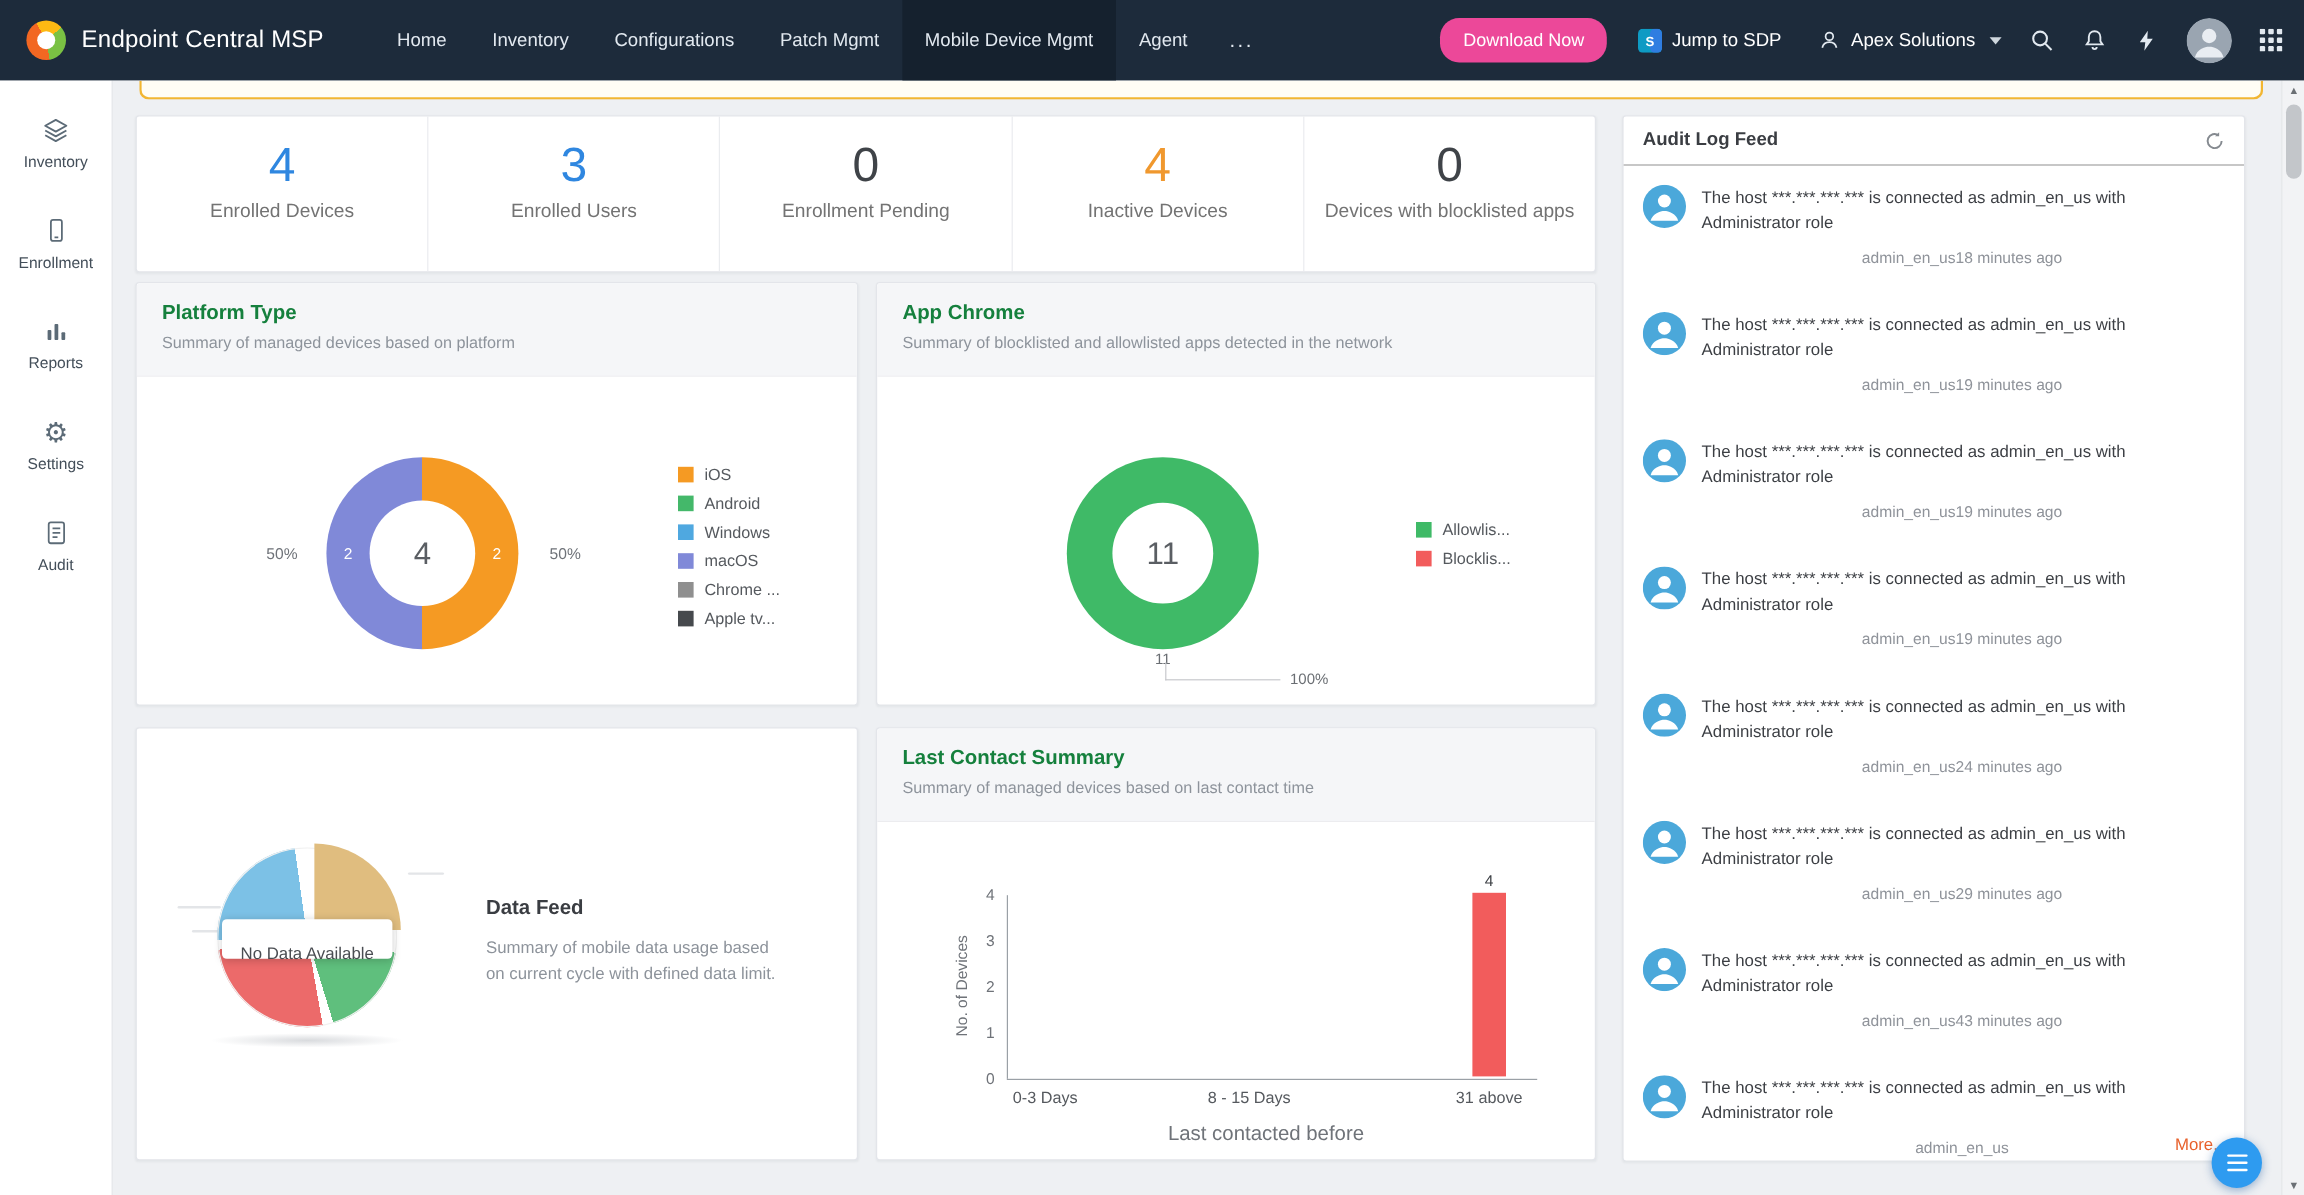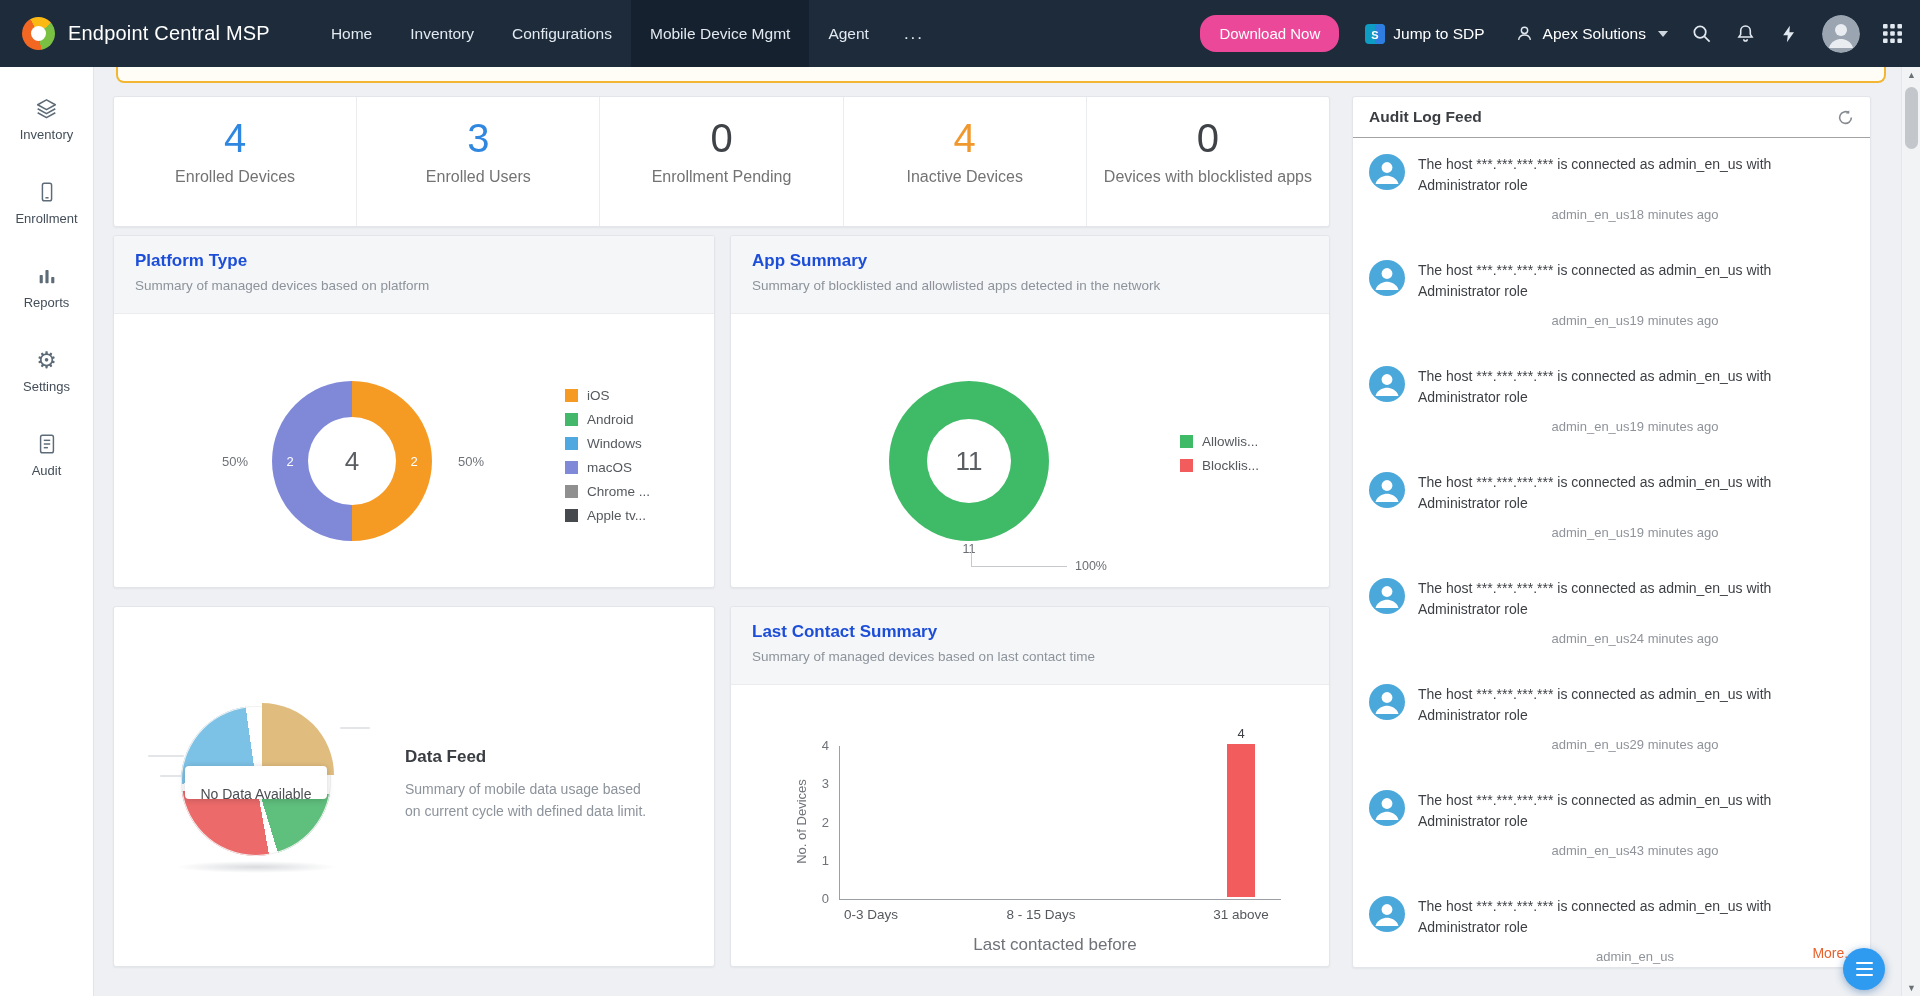--- a/index.html
+++ b/index.html
@@ -30,21 +30,21 @@
   .side-icon{height:24px;display:flex;align-items:center;justify-content:center;color:#5c6b77}
   .side-icon .gear-glyph{font-size:23px;line-height:23px;color:#5c6b77}
   .side-label{font-size:13px;color:#434e59}
 
   
   .main{position:absolute;left:94px;top:67px;width:1807px;height:929px;background:#eef0f3;overflow:hidden}
   .banner{position:absolute;left:22px;top:0;width:1770px;height:16px;background:#fffdf5;border:2px solid #f2b632;border-top:none;border-radius:0 0 8px 8px}
 
   .card{position:absolute;background:#fff;border:1px solid #e3e5ea;border-radius:3px;box-shadow:0 1px 2px rgba(20,30,40,.05)}
   .card-head{background:#f5f6f8;border-bottom:1px solid #ececef;padding:15px 21px 13px;border-radius:3px 3px 0 0;height:78px}
-  .card-title{font-size:17px;font-weight:700;color:#1d4ed8}
+  .card-title{font-size:17px;font-weight:700;color:#15803d}
   .card-sub{font-size:13.5px;color:#8d939b;margin-top:7px}
   .card-body{position:absolute;left:0;right:0;top:78px;bottom:0}
 
   
   .stats{left:19px;top:29px;width:1217px;height:131px;display:flex}
   .stat-cell{flex:1;text-align:center;padding-top:21px;border-right:1px solid #eaecef;cursor:pointer}
   .stat-cell:last-child{border-right:none}
   .stat-value{font-size:40px;line-height:1;font-weight:400}
   .stat-label{font-size:16px;color:#737373;margin-top:10px}
 
@@ -117,20 +117,21 @@
 
 <header class="topnav">
   <div class="logo"></div>
   <div class="brand">Endpoint Central MSP</div>
 
   <nav class="nav-items">
 
   <div class="nav-item">Home</div>
       <div class="nav-item">Inventory</div>
       <div class="nav-item">Configurations</div>
+      <div class="nav-item">Patch Mgmt</div>
       <div class="nav-item active">Mobile Device Mgmt</div>
       <div class="nav-item">Agent</div>
     </nav>
   <div class="nav-more">...</div>
 
   <button class="btn-download">Download Now</button>
 
   <div class="sdp">
     <svg width="20" height="20" viewBox="0 0 20 20">
       <rect width="20" height="20" rx="4" fill="#0e9bc4"></rect>
@@ -305,21 +306,21 @@
           <div class="legend-item">
           <span class="swatch" style="background: rgb(70, 73, 77);"></span>
           <span>Apple tv...</span>
         </div>
         </div>
     </div>
   </section>
 
   <section class="card appsum">
     <div class="card-head">
-      <div class="card-title">App Summary</div>
+      <div class="card-title">App Chrome</div>
       <div class="card-sub">Summary of blocklisted and allowlisted apps detected in the network</div>
     </div>
     <div class="card-body">
       <div class="donut" style="left: 158px; top: 67px; background: rgb(63, 186, 103);">
         <div class="hole" style="inset:38px">11</div>
       </div>
       <div class="slice-label">11</div>
       <div class="callout-line"></div>
       <div class="callout-text">100%</div>
       <div class="legend" style="left:449px;top:120px">

